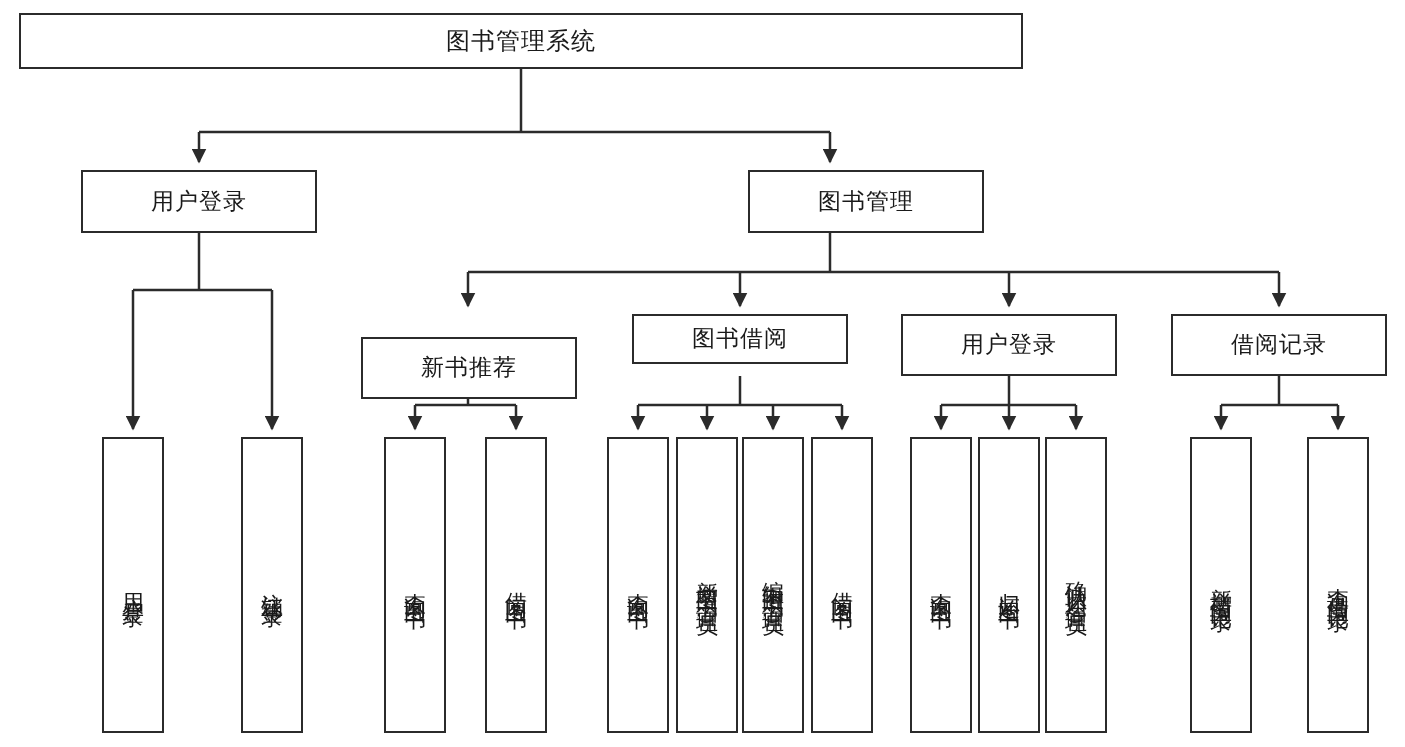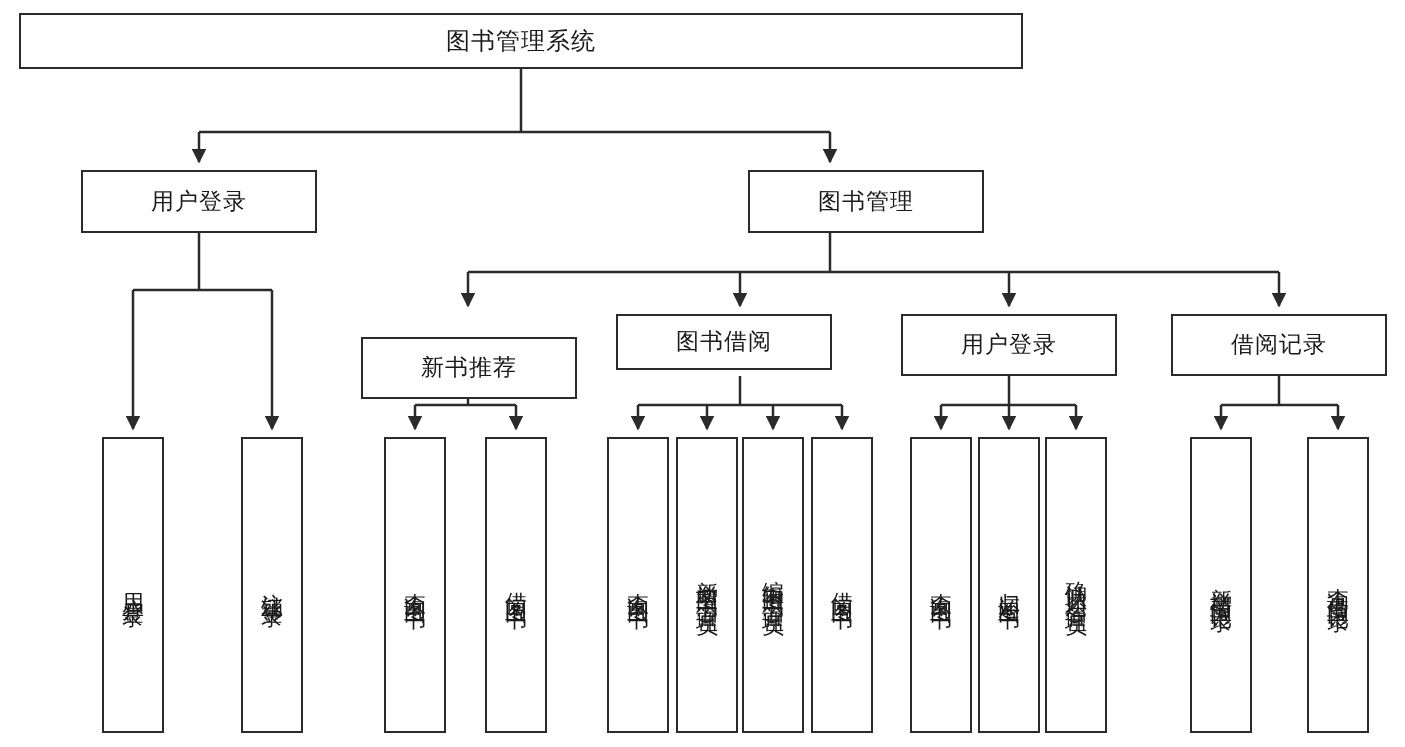--- a/index.html
+++ b/index.html
@@ -125,21 +125,21 @@
   <div class="node horizontal" style="left:81px; top:170px; width:236px; height:63px;">
     <span>用户登录</span>
   </div>
   <div class="node horizontal" style="left:712px; top:170px; width:236px; height:63px;margin-left:36px;">
     <span>图书管理</span>
   </div>
 
   <div class="node horizontal" style="left:361px; top:314px; width:216px; height:62px;margin-top:23px;">
     <span>新书推荐</span>
   </div>
-  <div class="node horizontal" style="left:616px; top:314px; width:216px; height:56px;">
+  <div class="node horizontal" style="left:632px; top:314px; width:216px; height:50px;">
     <span>图书借阅</span>
   </div>
   <div class="node horizontal" style="left:901px; top:314px; width:216px; height:62px;">
     <span>用户登录</span>
   </div>
   <div class="node horizontal" style="left:1171px; top:314px; width:216px; height:62px;">
     <span>借阅记录</span>
   </div>
 
   <div class="node vertical" style="left:102px; top:437px; width:62px; height:296px;">

